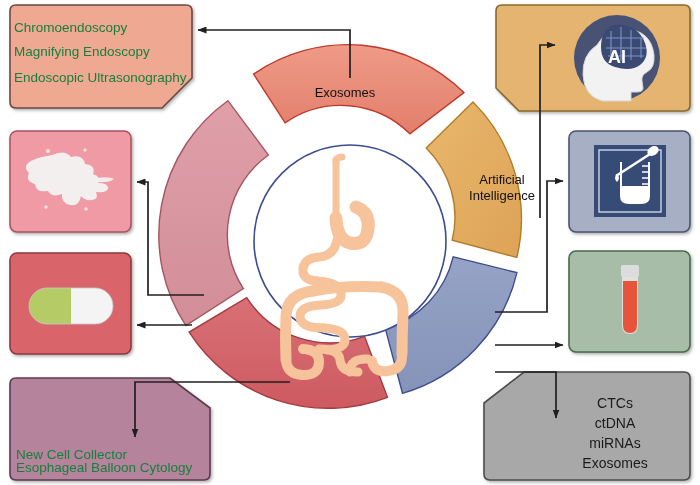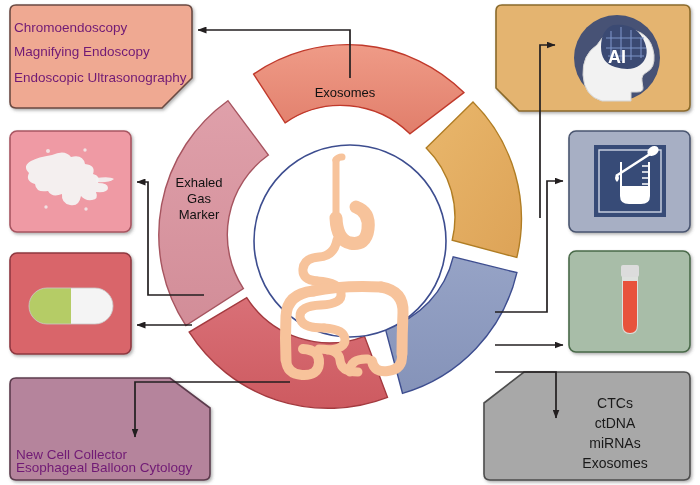--- a/index.html
+++ b/index.html
@@ -17,21 +17,21 @@
     background: #ffffff;
     overflow: hidden;
   }
   #diagram-svg {
     position: absolute;
     left: 0;
     top: 0;
   }
   .lbl {
     position: absolute;
-    color: #701a75;
+    color: #15803d;
     font-size: 13.5px;
     line-height: 1.25;
     white-space: nowrap;
   }
   .seg-label {
     position: absolute;
     color: #111111;
     font-size: 13px;
     line-height: 1.22;
     text-align: center;
@@ -209,22 +209,21 @@
     <div class="gray-text" style="left:615px; top:394px;">CTCs</div>
     <div class="gray-text" style="left:615px; top:414px;">ctDNA</div>
     <div class="gray-text" style="left:615px; top:434px;">miRNAs</div>
     <div class="gray-text" style="left:615px; top:454px;">Exosomes</div>
   </div>
 
   <div class="seg-label" style="left:345px; top:93px;">
     <div>Exosomes</div>
   </div>
 
-
-
-
-  <div class="seg-label" style="left:199px; top:199px;">
-    <div>Exhaled</div>
-    <div>Gas</div>
-    <div>Marker</div>
-  </div>
+  <div class="seg-label" style="left:502px; top:188px;">
+    <div>Artificial</div>
+    <div>Intelligence</div>
+  </div>
+
+
+
 
 </div>
 
 </body></html>

